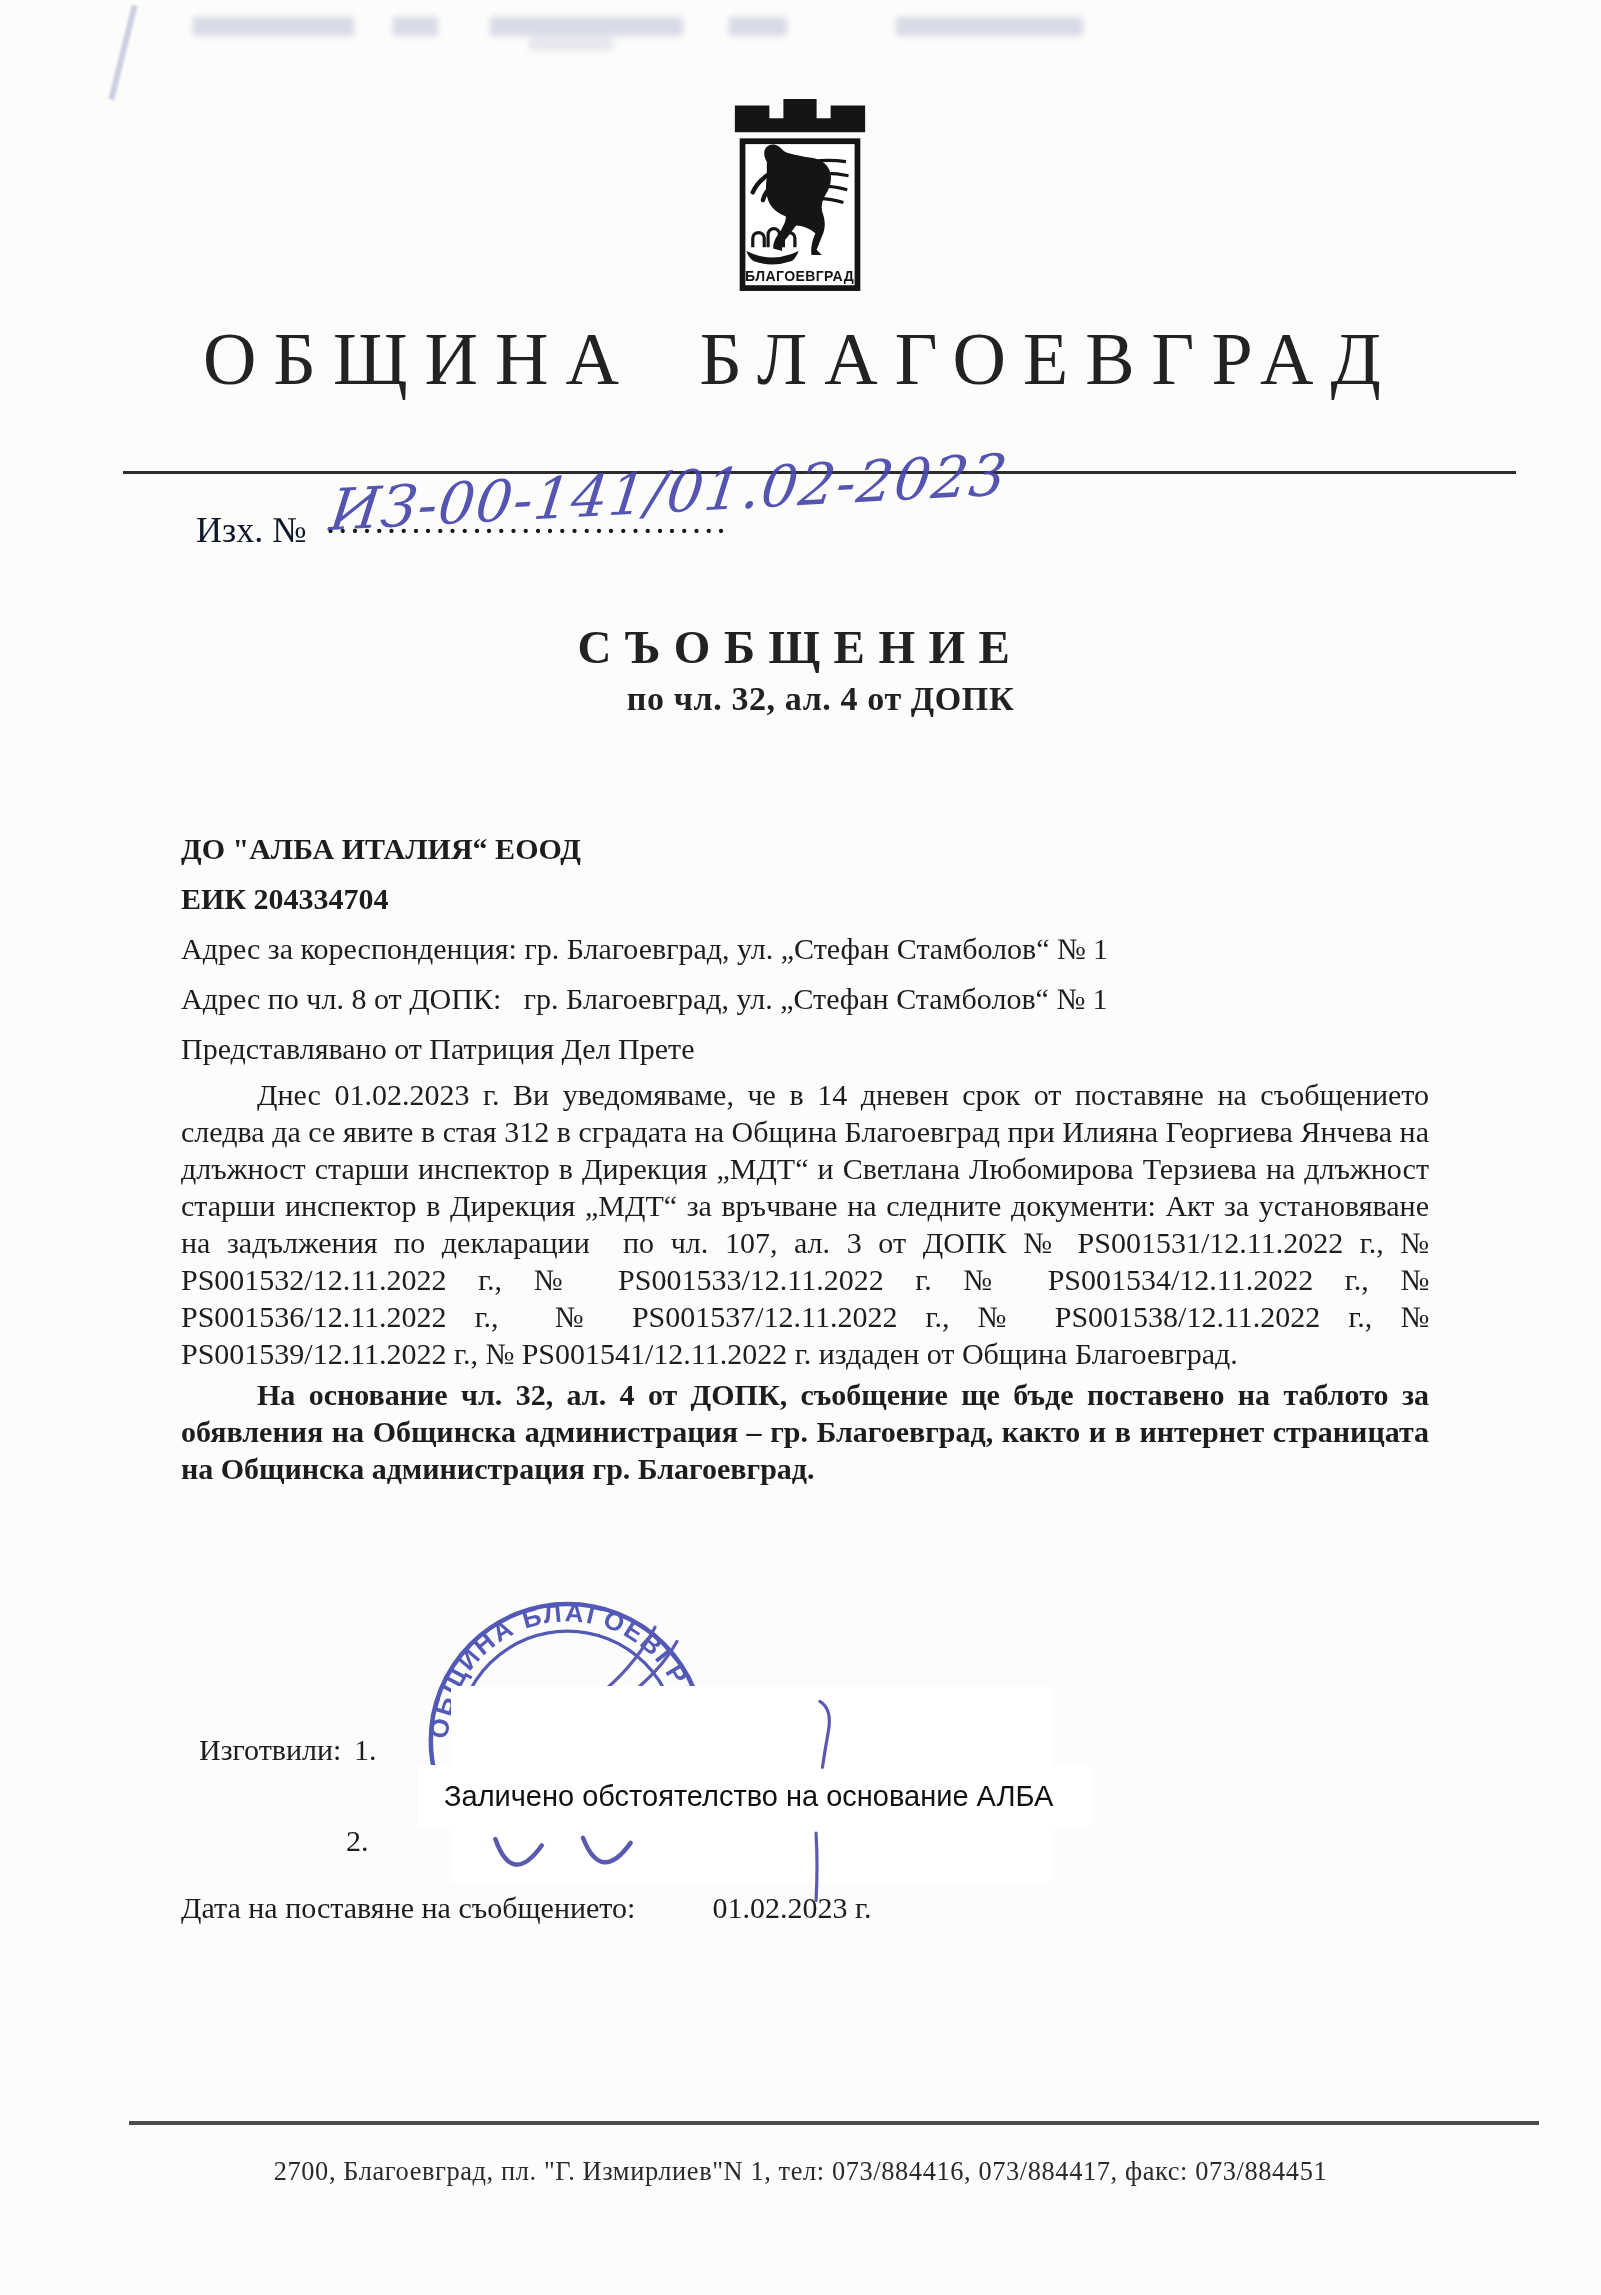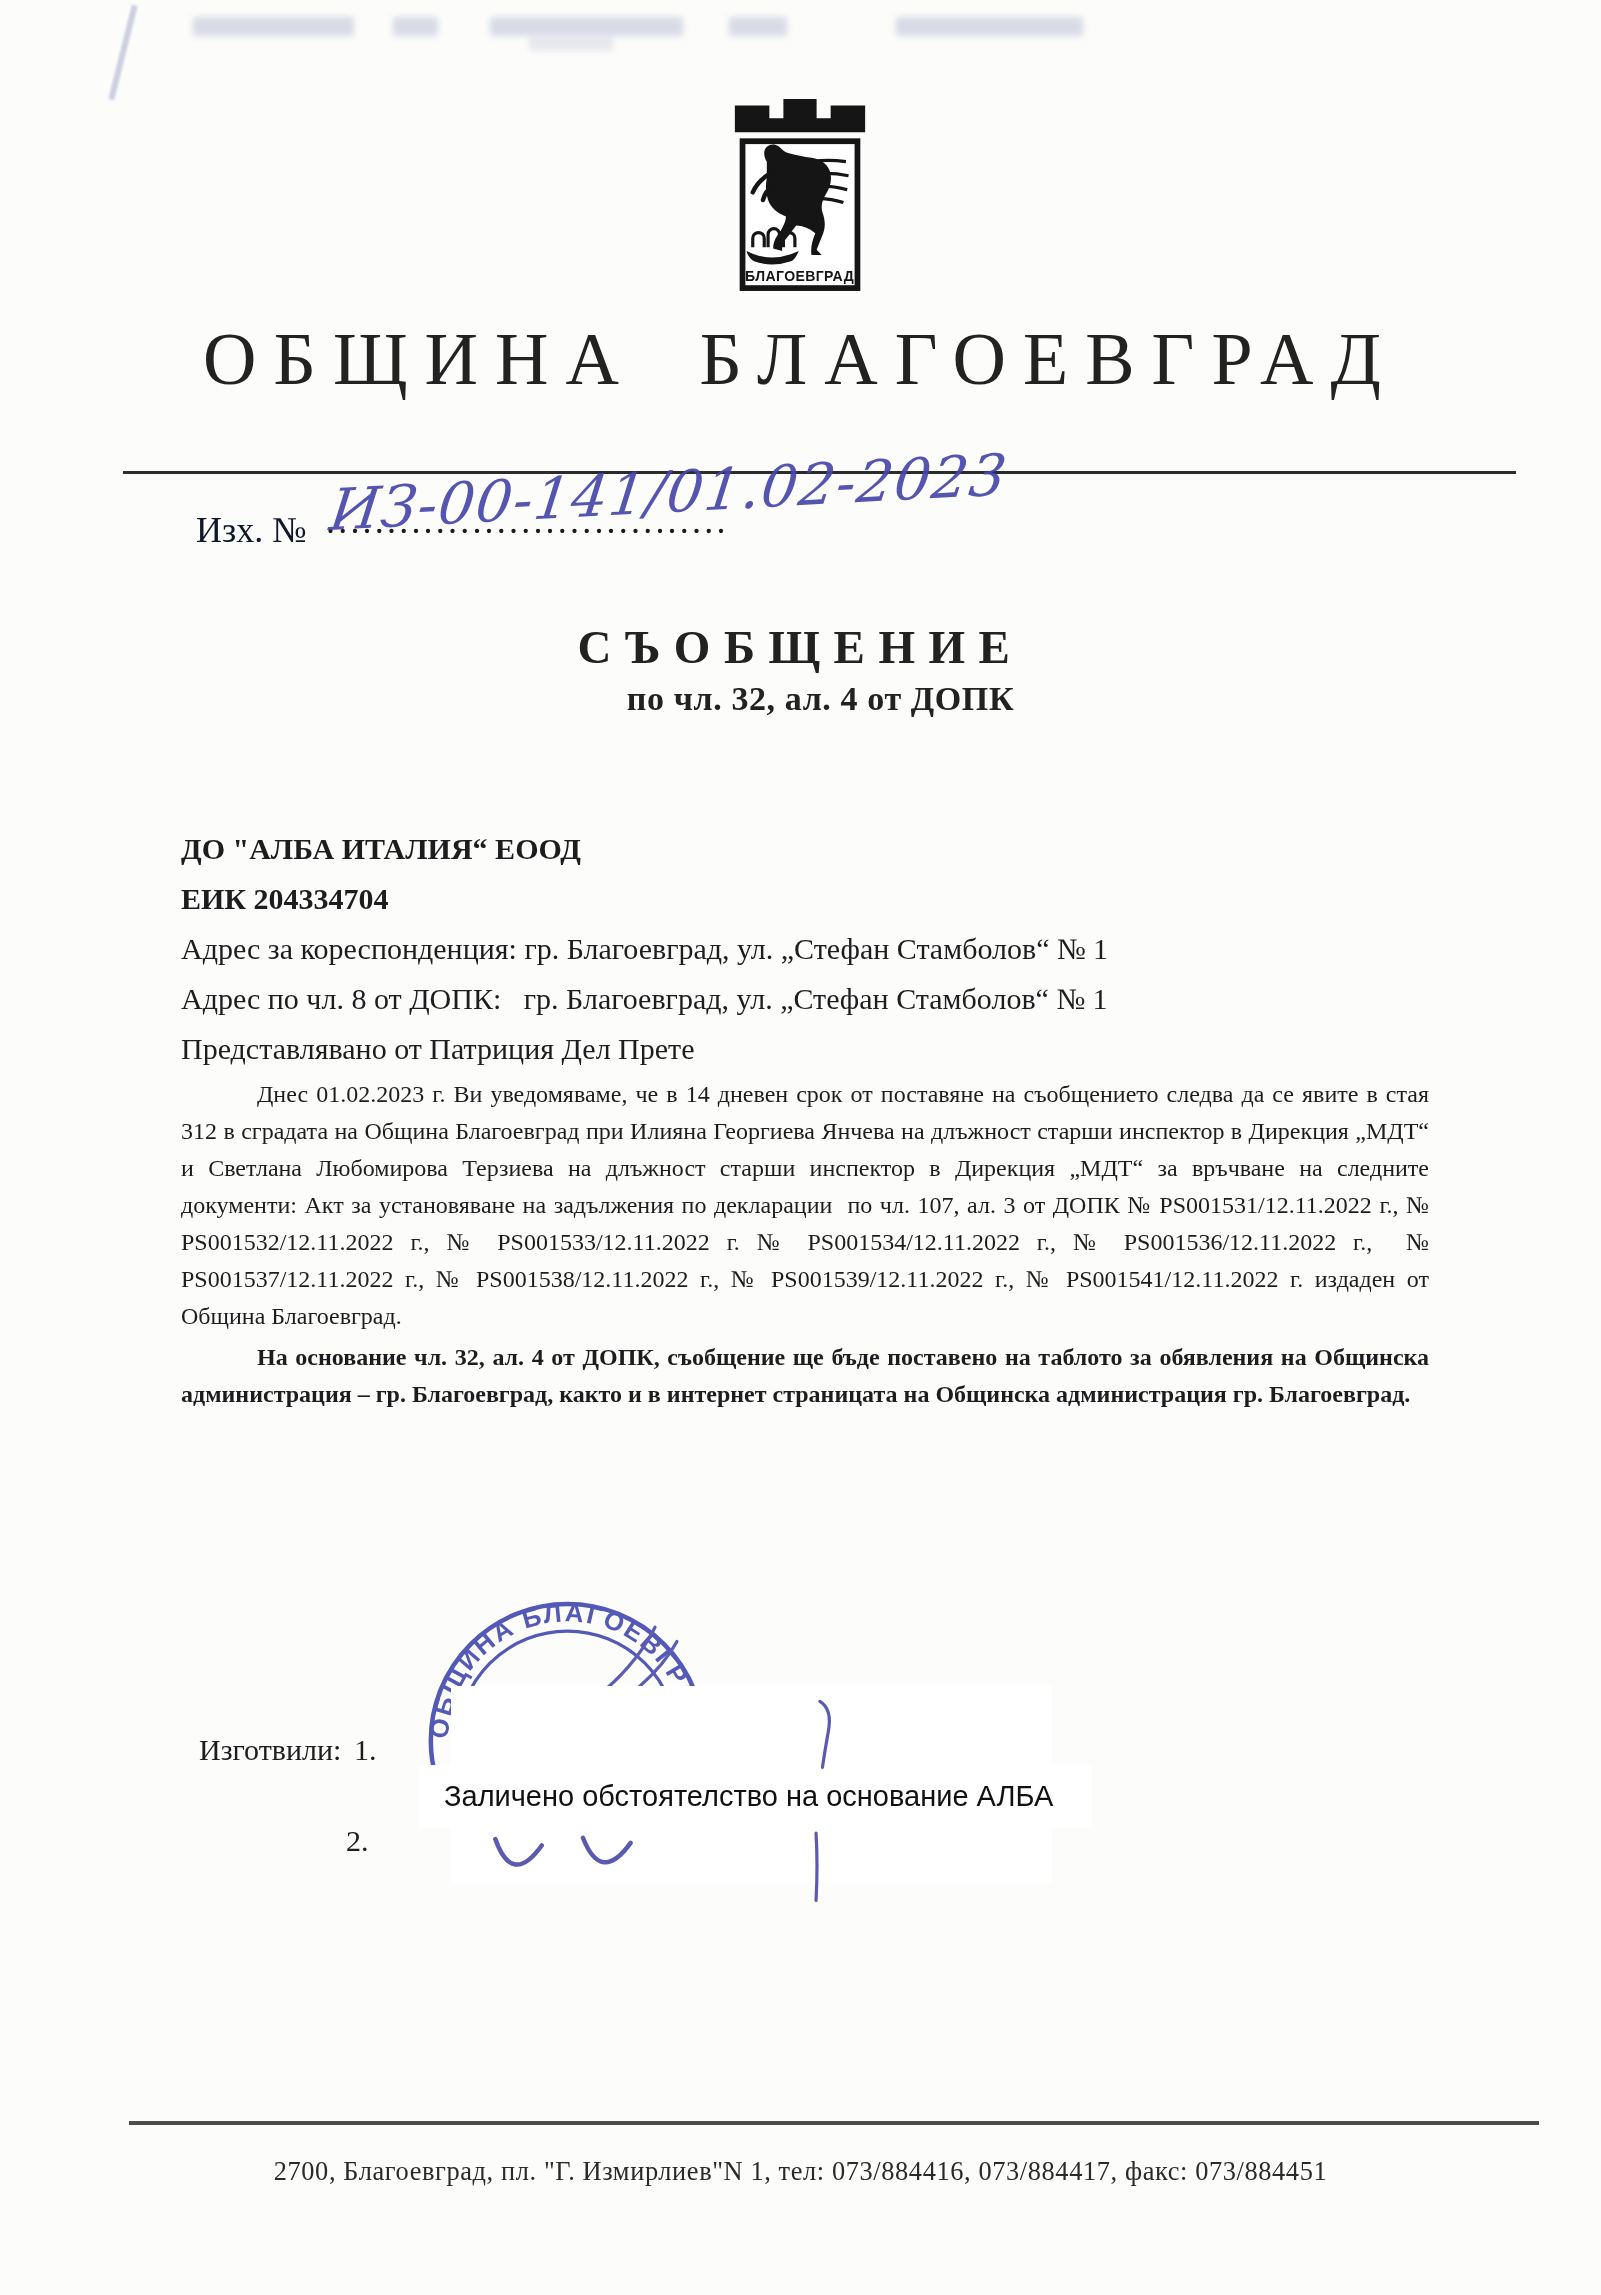--- a/index.html
+++ b/index.html
@@ -37,21 +37,21 @@
   .subject{position:absolute;left:0;top:620px;width:100%;text-align:center;}
   .subject-main{font-size:47px;font-weight:bold;letter-spacing:13.5px;color:#222;}
   .subject-sub{font-size:34px;font-weight:bold;margin-top:6.4px;letter-spacing:0.6px;color:#222;padding-left:40px;}
   
   .addr{position:absolute;left:181px;top:824px;width:1251px;}
   .addr-line{font-size:30px;line-height:50px;white-space:pre-wrap;}
   .addr-line.b{font-weight:bold;}
   
   .bodytext{position:absolute;left:181px;top:1076px;width:1248px;}
   .para{
-    font-size:24px;line-height:37px;text-align:justify;
+    font-size:30px;line-height:37px;text-align:justify;
     text-indent:76px;margin:0 0 3.9px 0;white-space:pre-wrap;
   }
   .para.bold{font-weight:bold;}
   
   .prep-label{position:absolute;left:199px;top:1733px;font-size:30px;}
   .prep-1{position:absolute;left:354px;top:1733px;font-size:30px;}
   .prep-2{position:absolute;left:346px;top:1824px;font-size:30px;}
   
   .stamp-svg{position:absolute;left:387px;top:1573px;width:451px;height:361px;opacity:.88;}
   .redact-box{position:absolute;left:451px;top:1686px;width:601px;height:197px;background:#ffffff;}
@@ -171,18 +171,22 @@
       <path d="M36,218 q3,50 0,105"></path>
     </g>
   </svg>
   <svg class="uu-strokes" viewBox="0 0 270 104">
     <g stroke="#5a5ab0" stroke-width="7" fill="none" stroke-linecap="round">
       <path d="M16,14 q26,74 72,10"></path>
       <path d="M152,12 q28,72 74,8"></path>
     </g>
   </svg>
 
+  <div class="date-line d1">
+    <span class="lbl">Дата на поставяне на съобщението:</span>
+    <span>01.02.2023 г.</span>
+  </div>
 
   <div class="rule-bottom"></div>
   <div class="footer-line">2700, Благоевград, пл. "Г. Измирлиев"N 1, тел: 073/884416, 073/884417, факс: 073/884451</div>
 
 </div>
 
 
 </body></html>

